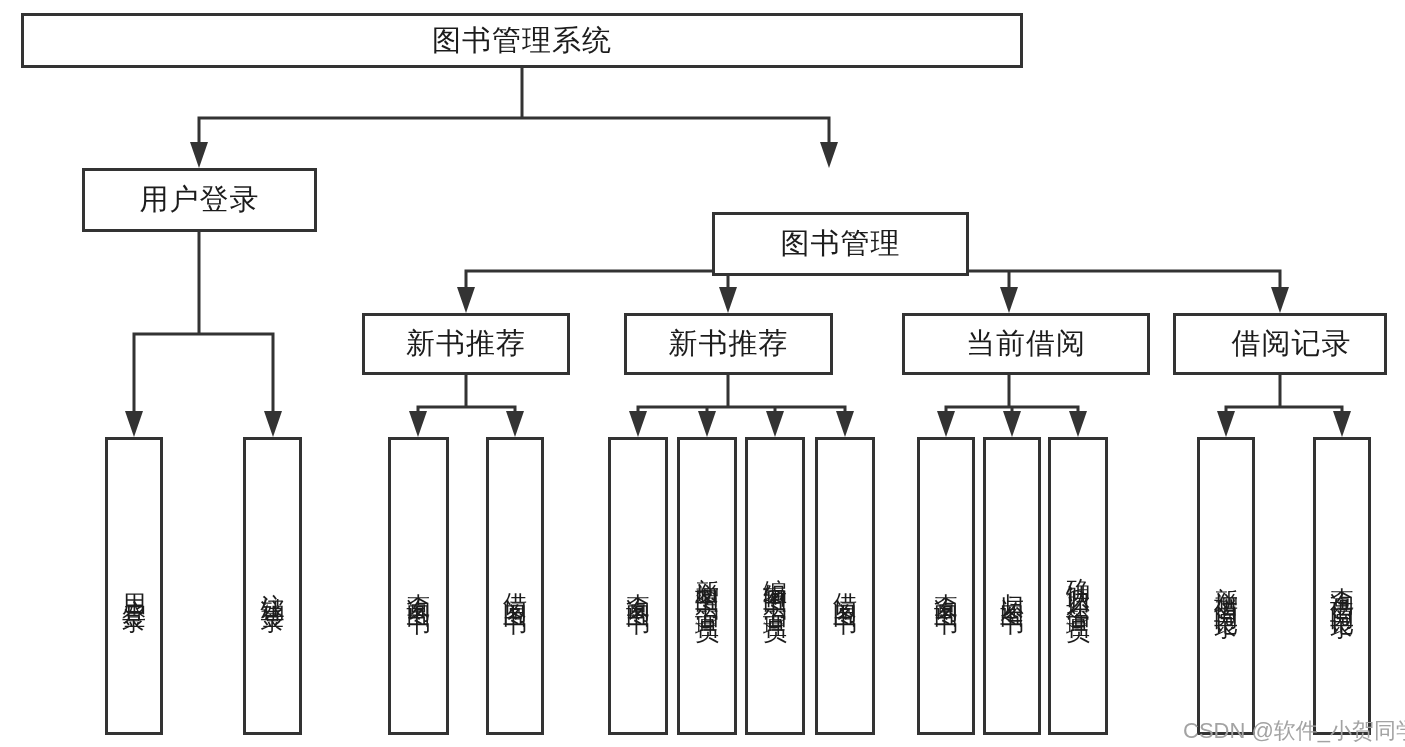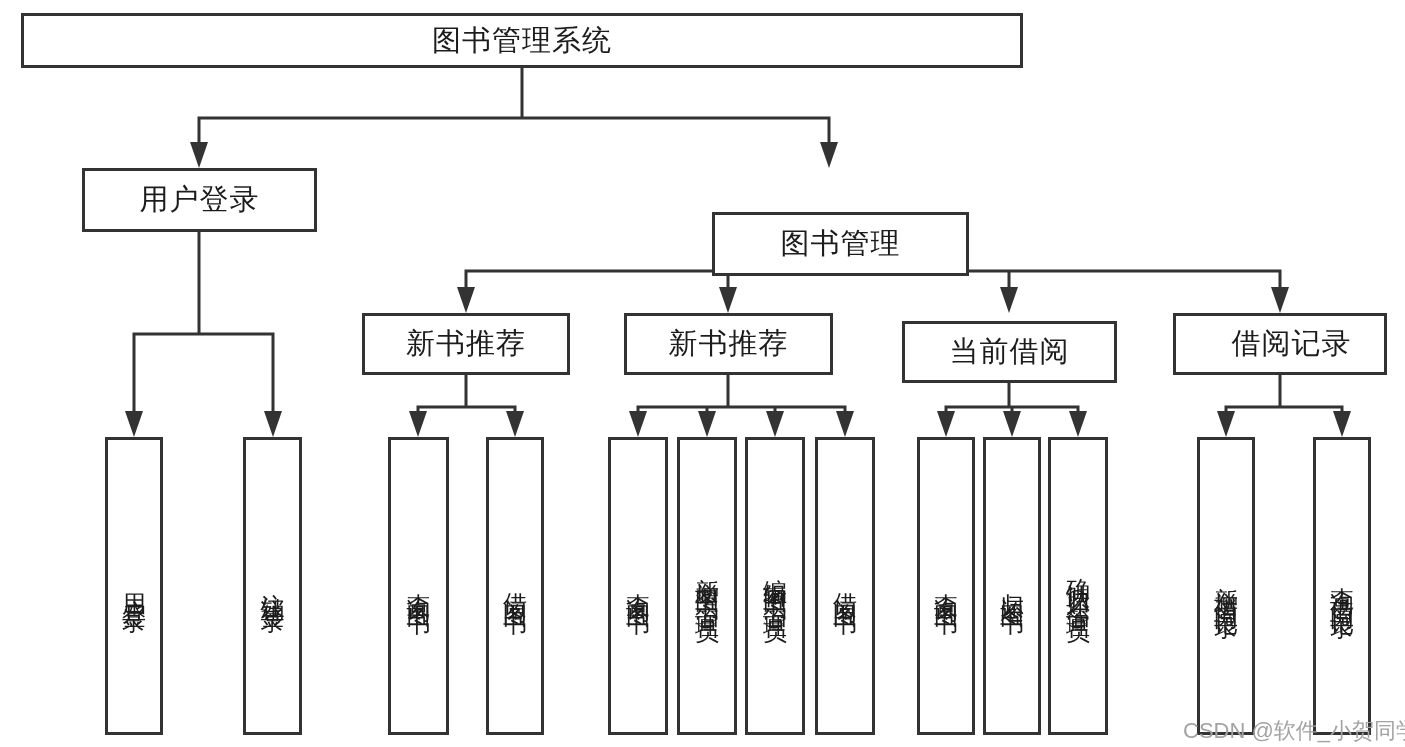--- a/index.html
+++ b/index.html
@@ -76,21 +76,21 @@
     </g>
   </svg>
 
   <div class="hbox" style="left:21px;top:13px;width:1002px;height:55px;">图书管理系统</div>
 
   <div class="hbox" style="left:82px;top:168px;width:235px;height:64px;">用户登录</div>
   <div class="hbox" style="left:712px;top:180px;width:257px;height:64px;margin-top:32px;">图书管理</div>
 
   <div class="hbox" style="left:362px;top:313px;width:208px;height:62px;">新书推荐</div>
   <div class="hbox" style="left:624px;top:313px;width:209px;height:62px;">新书推荐</div>
-  <div class="hbox" style="left:902px;top:321px;width:215px;height:62px;">当前借阅</div>
+  <div class="hbox" style="left:902px;top:313px;width:248px;height:62px;">当前借阅</div>
   <div class="hbox" style="left:1173px;top:313px;width:214px;height:62px;padding-left:23px;">借阅记录</div>
 
   <div class="vbox" style="left:105px;width:58px;">
     <span>用户登录</span>
   </div>
   <div class="vbox" style="left:243px;width:59px;">
     <span>注销登录</span>
   </div>
 
   <div class="vbox" style="left:388px;width:61px;">

